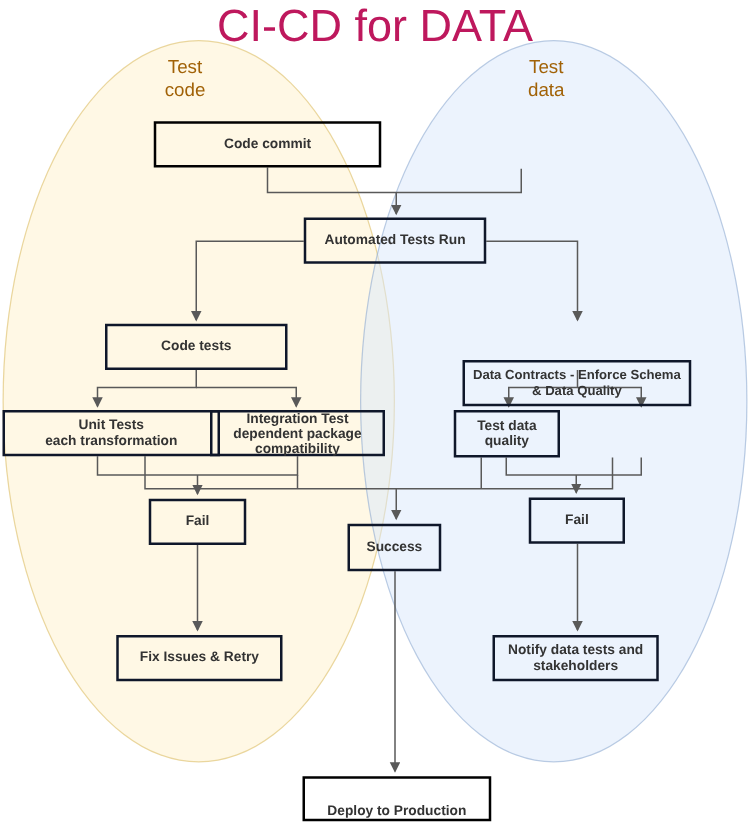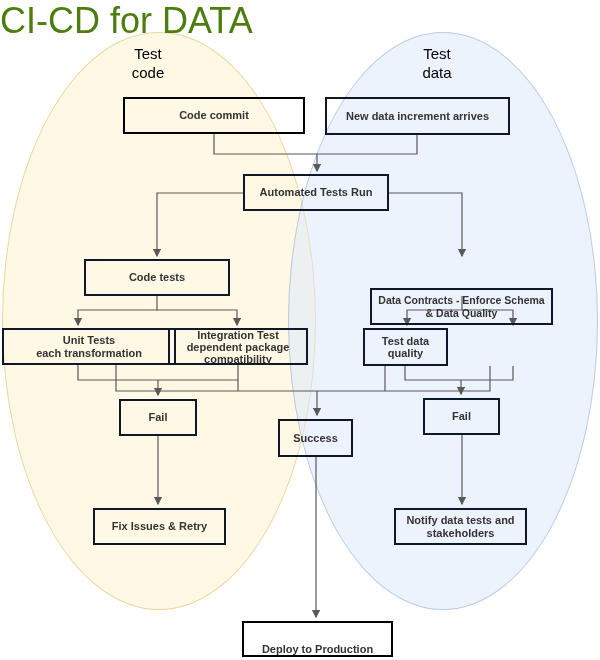--- a/index.html
+++ b/index.html
@@ -1,37 +1,37 @@
 <!DOCTYPE html>
 <html><head>
 <meta charset="utf-8">
 <style>
   html,body{margin:0;padding:0;background:#fff;}
   #canvas{
     position:relative;width:600px;height:660px;overflow:hidden;
     background:#fff;font-family:"Liberation Sans",sans-serif;
   }
   .page-title{
-    position:absolute;left:0;top:0;width:600px;
-    font-size:36px;font-weight:400;color:#4d7c0f;letter-spacing:0px;
+    position:absolute;left:0;top:0;width:600px;text-align:center;
+    font-size:36px;font-weight:400;color:#be185d;letter-spacing:0px;
   }
   .ellipse{position:absolute;border-radius:50%;}
   .ellipse.left{
     left:2px;top:32px;width:312px;height:576px;
     background:rgba(255,242,204,0.5);
     border:1px solid rgba(214,182,86,0.5);
   }
   .ellipse.right{
     left:288px;top:32px;width:308px;height:576px;
     background:rgba(218,232,252,0.5);
     border:1px solid rgba(108,142,191,0.4);
   }
   .venn-label{
     position:absolute;width:90px;text-align:center;
-    font-size:15px;line-height:19px;color:#000000;white-space:pre-line;
+    font-size:15px;line-height:19px;color:#a16207;white-space:pre-line;
   }
   .venn-label.left{left:103px;top:44px;}
   .venn-label.right{left:392px;top:44px;}
   #wires{position:absolute;left:0;top:0;width:600px;height:660px;}
   .node{
     position:absolute;display:flex;align-items:center;justify-content:center;
     border:2px solid #0f172a;background:transparent;box-sizing:border-box;
     font-size:11px;font-weight:700;color:#333;text-align:center;
     line-height:12.5px;white-space:pre;
   }
@@ -83,23 +83,20 @@
 
     <path d="M158,436 V504" marker-end="url(#arrow)"></path>
     <path d="M462,435 V504" marker-end="url(#arrow)"></path>
     <path d="M316,457 V617" marker-end="url(#arrow)"></path>
   </svg>
 
   <div class="node black" style="left:123px;top:97px;width:182px;height:37px;">
     <span>Code commit</span>
   </div>
 
-  <div class="node" style="left:325px;top:97px;width:185px;height:38px;">
-    <span>New data increment arrives</span>
-  </div>
 
   <div class="node" style="left:243px;top:174px;width:146px;height:37px;">
     <span>Automated Tests Run</span>
   </div>
 
   <div class="node" style="left:84px;top:259px;width:146px;height:37px;">
     <span>Code tests</span>
   </div>
 
   <div class="node" style="left:370px;top:259px;width:183px;height:37px;font-size:10.5px;margin-top:29px;">

